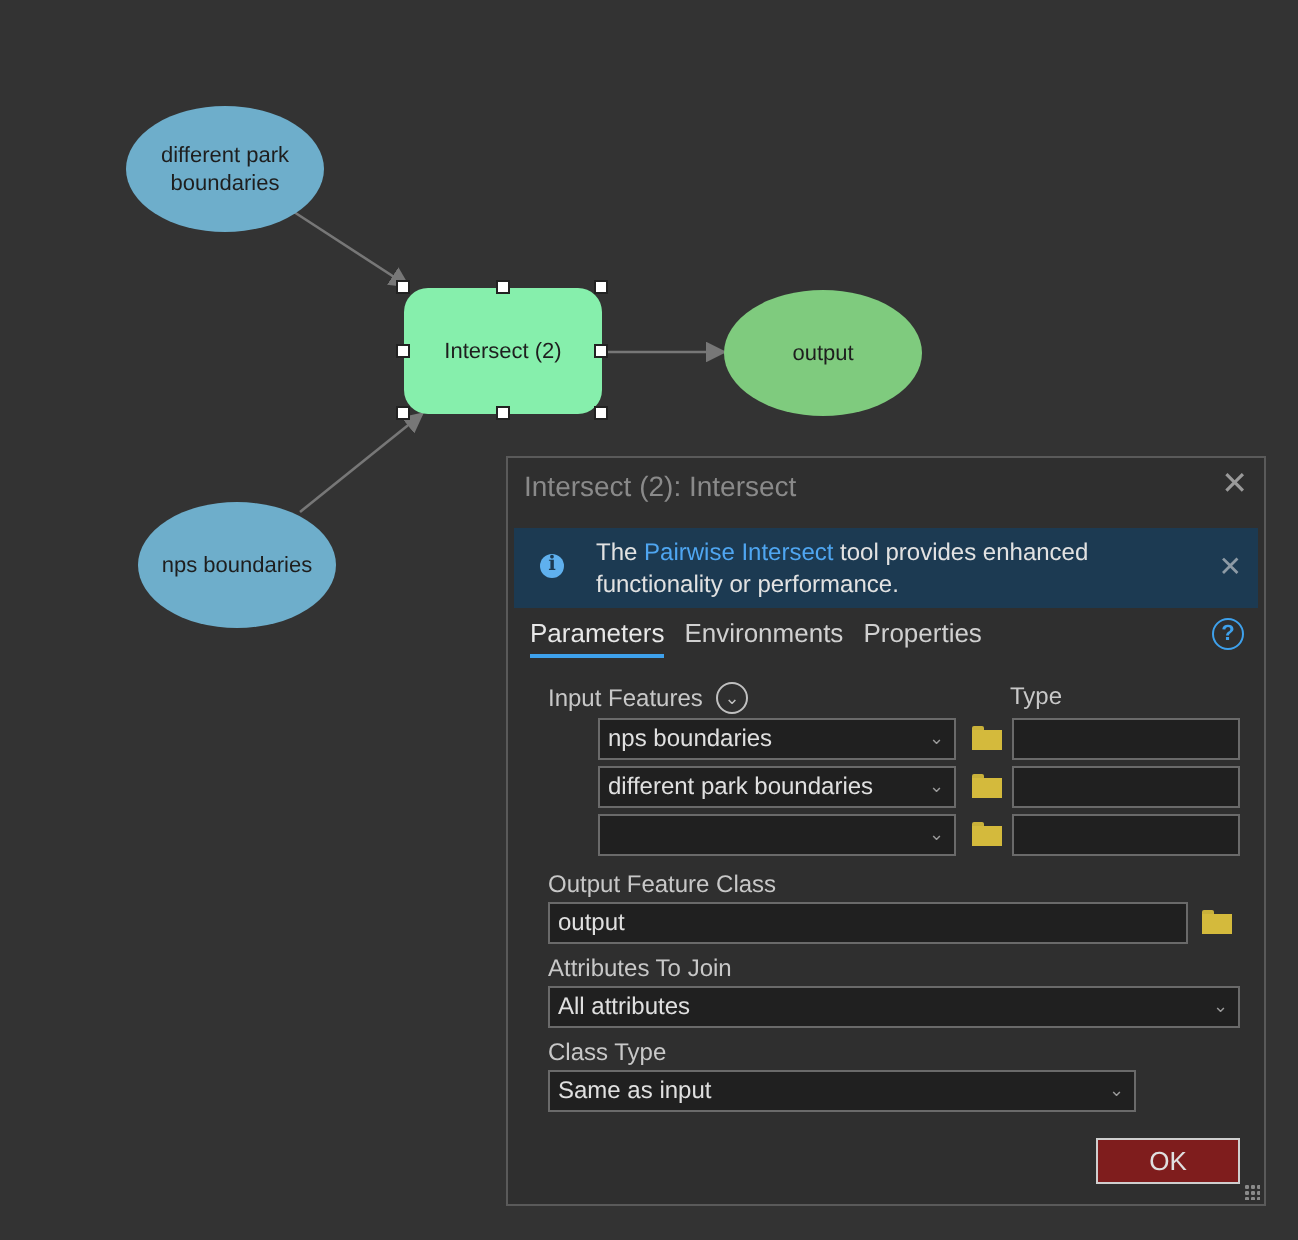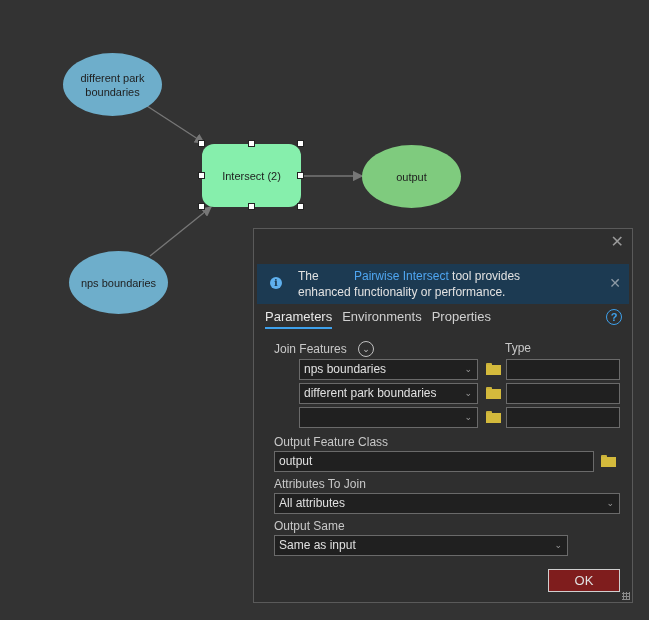--- a/index.html
+++ b/index.html
@@ -14,21 +14,21 @@
   .handle { position:absolute; width:7px; height:7px; background:#fff; border:1px solid #222; box-sizing:border-box; }
 
   .dialog { position:absolute; left:253px; top:228px; width:380px; height:375px; background:#2f2f2f;
             border:1px solid #5a5a5a; box-sizing:border-box; color:#d6d6d6; font-size:12px; }
   .dlg-title { position:absolute; left:8px; top:6px; font-size:14px; color:#8a8a8a; }
   .dlg-close { position:absolute; right:8px; top:3px; font-size:16px; color:#9a9a9a; cursor:pointer; }
   .banner { position:absolute; left:3px; top:35px; width:372px; height:40px; background:#1c3a52; }
   .banner-icon { position:absolute; left:13px; top:13px; width:12px; height:12px; border-radius:50%; background:#5fb0ee;
                  color:#1c3a52; font-size:10px; font-weight:bold; text-align:center; line-height:12px; font-family:"DejaVu Serif", serif; }
   .banner-text { position:absolute; left:41px; top:4px; width:270px; font-size:12px; line-height:16px; color:#e2e2e2; }
-  .banner-link { color:#4fa6f1;margin-left:32px; }
+  .banner-link { color:#4fa6f1; }
   .banner-close { position:absolute; right:8px; top:11px; color:#8d9aa5; font-size:14px; cursor:pointer; }
   .tabs { position:absolute; left:11px; top:80px; display:flex; gap:10px; font-size:13px; }
   .tab { color:#d0d0d0; padding-bottom:3px; cursor:pointer; }
   .tab.active { color:#e8e8e8; border-bottom:2px solid #3ea1ec; }
   .help { position:absolute; right:10px; top:80px; width:14px; height:14px; border:1.5px solid #3ea1ec; border-radius:50%;
           color:#3ea1ec; font-size:11px; text-align:center; line-height:14px; font-weight:bold; }
   .label { position:absolute; font-size:12px; color:#c8c8c8; }
   .field { position:absolute; height:21px; background:#202020; border:1px solid #6a6a6a; box-sizing:border-box;
            font-size:12px; color:#e0e0e0; padding-left:4px; line-height:19px; }
   .chev { position:absolute; right:5px; top:0; font-size:9px; color:#9a9a9a; }
@@ -73,38 +73,39 @@
   <div class="handle" style="left:297px;top:172px"></div>
   <div class="handle" style="left:198px;top:203px"></div>
   <div class="handle" style="left:248px;top:203px"></div>
   <div class="handle" style="left:297px;top:203px"></div>
   <div class="node ellipse-green" style="left:362px;top:145px;width:99px;height:63px;">
     <span>output</span>
   </div>
 </div>
 
 <div class="dialog">
+  <div class="dlg-title">Intersect (2): Intersect</div>
   <div class="dlg-close">✕</div>
 
   <div class="banner">
     <div class="banner-icon">i</div>
     <div class="banner-text">
       <span>The </span><span class="banner-link">Pairwise Intersect</span><span> tool provides enhanced functionality or performance.</span>
     </div>
     <div class="banner-close">✕</div>
   </div>
 
   <div class="tabs">
     <span class="tab active">Parameters</span>
     <span class="tab">Environments</span>
     <span class="tab">Properties</span>
   </div>
   <div class="help">?</div>
 
-  <div class="label" style="left:20px;top:113px">Join Features</div>
+  <div class="label" style="left:20px;top:113px">Input Features</div>
   <div class="expand">⌄</div>
   <div class="label" style="left:251px;top:112px">Type</div>
 
   <div class="field" style="left:45px;top:130px;width:179px">
     <span>nps boundaries</span><span class="chev">⌄</span>
   </div>
   <div class="folder" style="left:232px;top:134px"></div>
   <div class="field" style="left:252px;top:130px;width:114px"></div>
 
   <div class="field" style="left:45px;top:154px;width:179px">
@@ -121,20 +122,20 @@
 
   <div class="label" style="left:20px;top:206px">Output Feature Class</div>
   <div class="field" style="left:20px;top:222px;width:320px">output</div>
   <div class="folder" style="left:347px;top:226px"></div>
 
   <div class="label" style="left:20px;top:248px">Attributes To Join</div>
   <div class="field" style="left:20px;top:264px;width:346px">
     <span>All attributes</span><span class="chev">⌄</span>
   </div>
 
-  <div class="label" style="left:20px;top:290px">Output Same</div>
+  <div class="label" style="left:20px;top:290px">Class Type</div>
   <div class="field" style="left:20px;top:306px;width:294px">
     <span>Same as input</span><span class="chev">⌄</span>
   </div>
 
   <div class="ok">OK</div>
   <div class="grip"></div>
 </div>
 
 </body></html>

